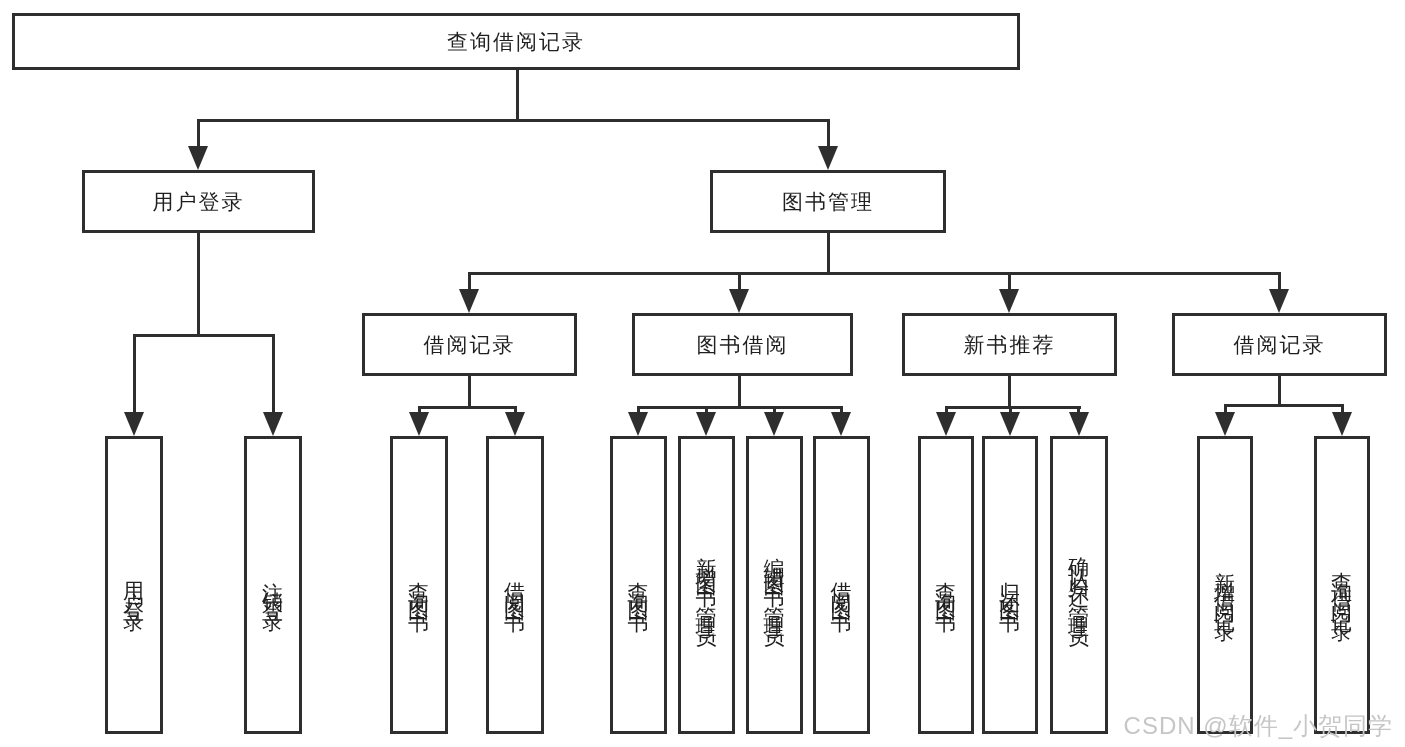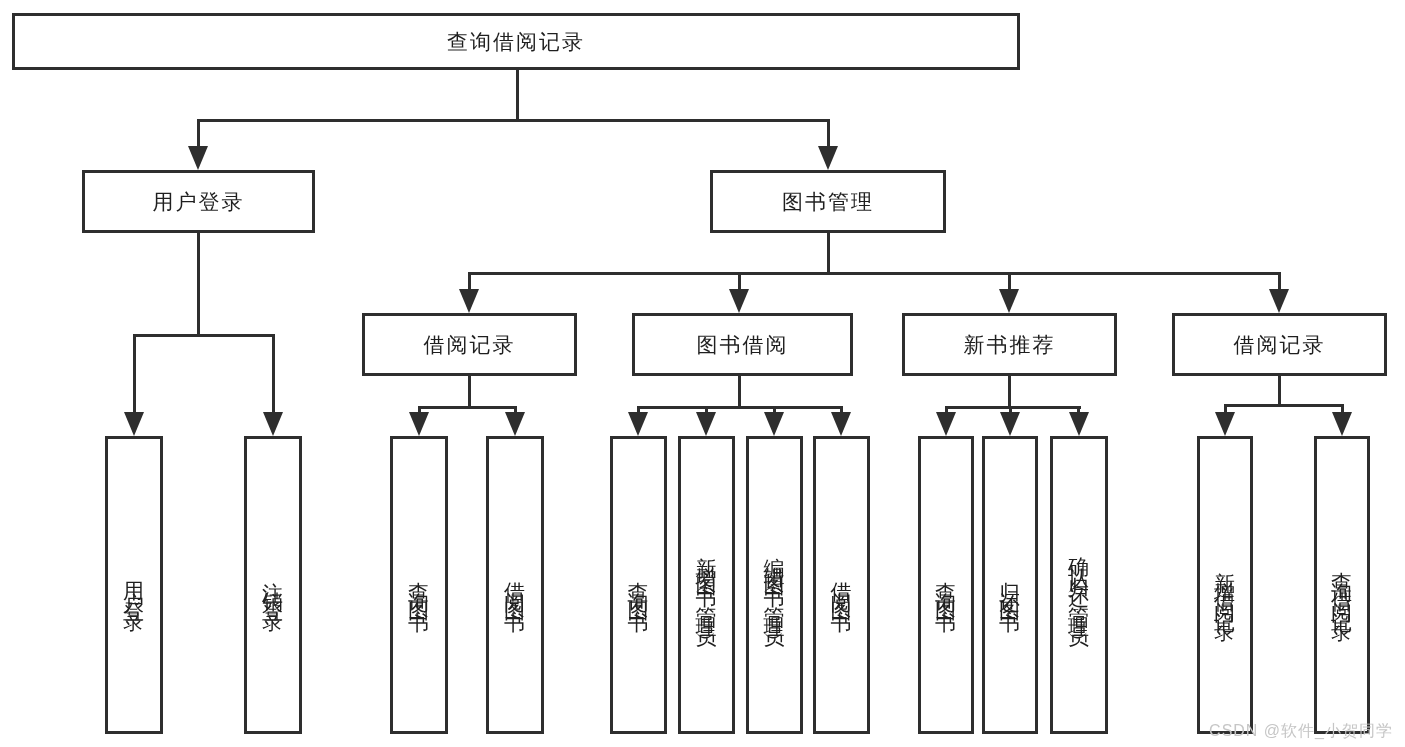--- a/index.html
+++ b/index.html
@@ -49,21 +49,21 @@
     width: 0;
     height: 0;
     border-left: 10px solid transparent;
     border-right: 10px solid transparent;
     border-top: 24px solid #2e2e2e;
   }
   .watermark {
     position: absolute;
     right: 12px;
     bottom: 5px;
-    font-size: 16px;
+    font-size: 24px;
     color: #c6c6c6;
     letter-spacing: 1px;
     white-space: nowrap;
     text-align: right;
   }
 </style>
 </head>
 <body>
 
 <div id="canvas">

